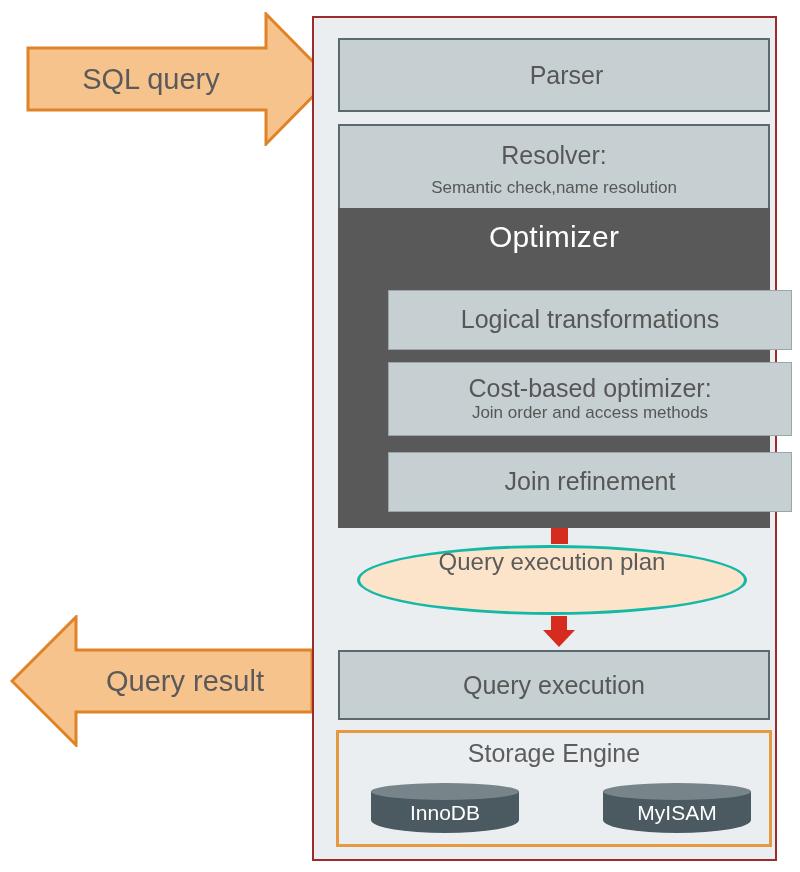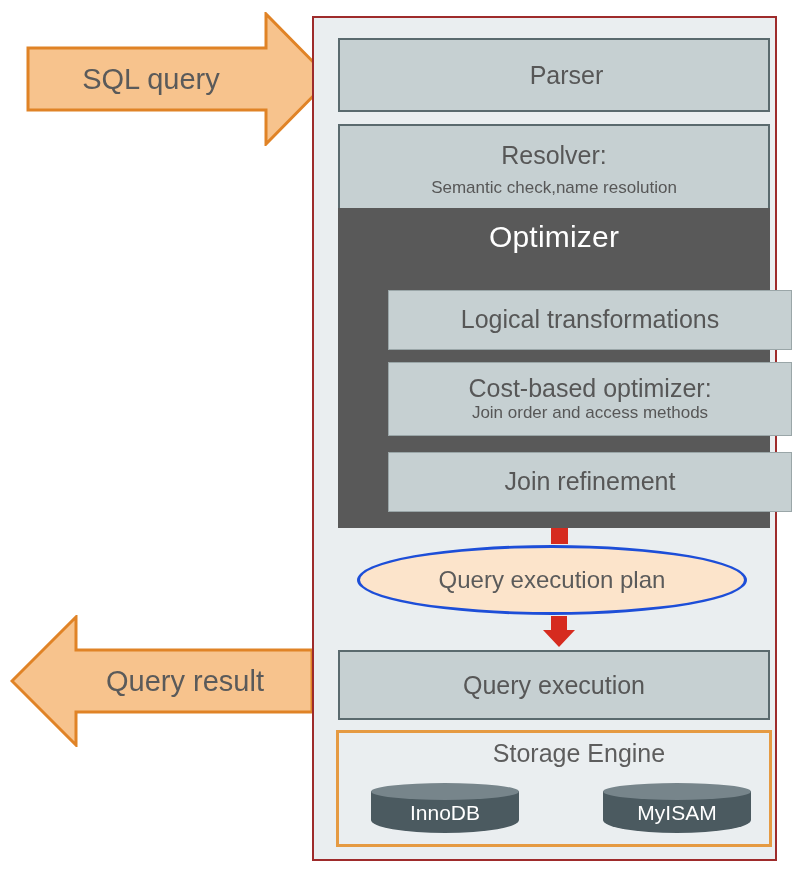--- a/index.html
+++ b/index.html
@@ -105,24 +105,24 @@
 
   
   #query-plan-ellipse {
     position: absolute;
     left: 43px;
     top: 527px;
     width: 390px;
     height: 70px;
     border-radius: 50%;
     background: #fce4cb;
-    border: 3px solid #1d4ed8;
+    border: 3px solid #14b8a6;
     box-sizing: border-box;
     display: flex;
-    align-items: center;
+    align-items: flex-start;
     justify-content: center;
     color: #5b5b5b;
     font-size: 24px;
   }
 
   
   #plan-down-arrow {
     position: absolute;
     left: 228px;
     top: 598px;
@@ -143,21 +143,20 @@
     border: 3px solid #e59a42;
     box-sizing: border-box;
   }
   #storage-engine-title {
     position: absolute;
     left: 0; top: 6px;
     width: 100%;
     text-align: center;
     color: #5d5d5d;
     font-size: 25px;
-    padding-left: 25px;
   }
   .db-cylinder {
     position: absolute;
     width: 152px;
     height: 54px;
     top: 50px;
     padding-left: 16px;
   }
   #cyl-innodb { left: 32px; }
   #cyl-myisam { left: 264px; }

